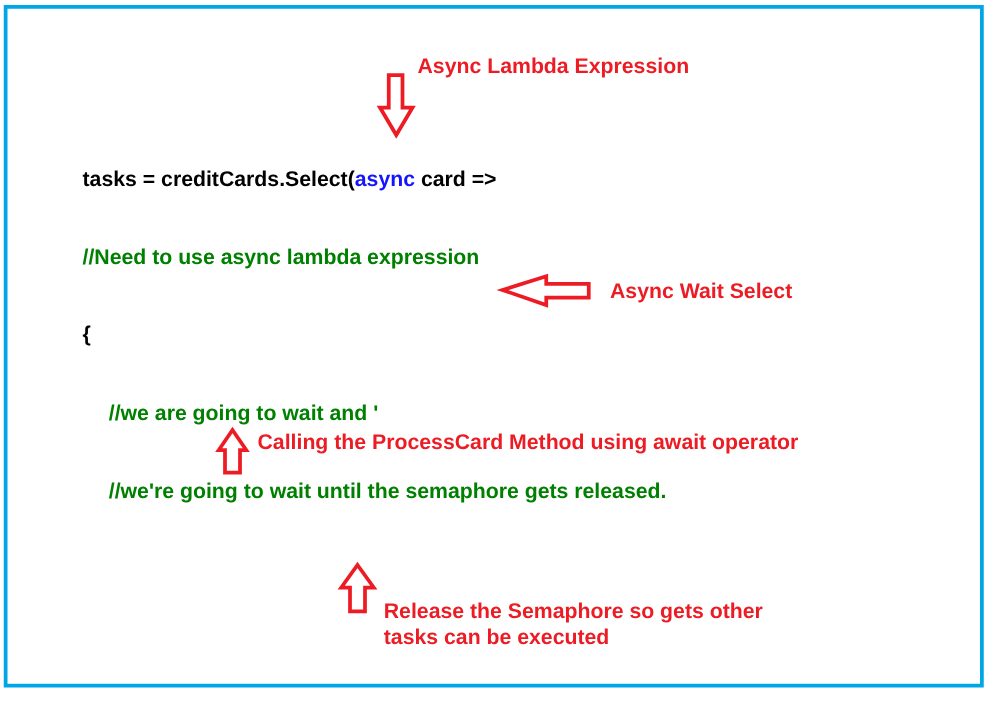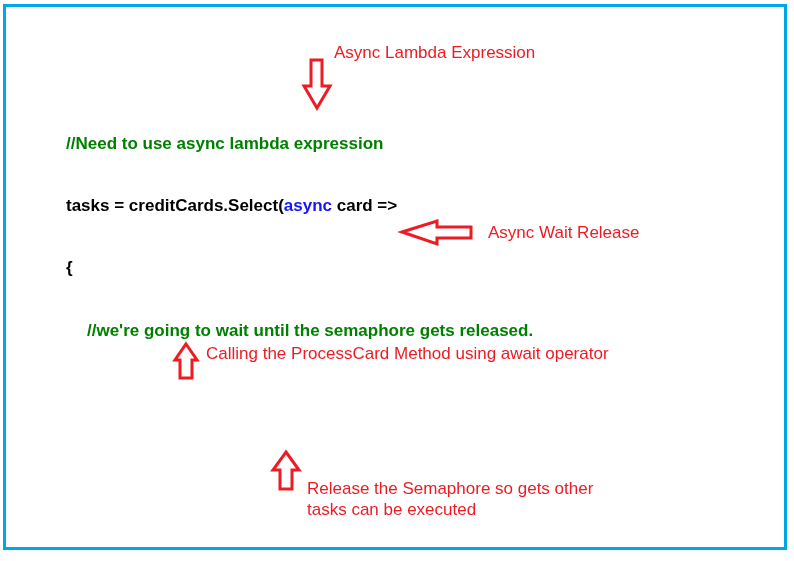--- a/index.html
+++ b/index.html
@@ -12,52 +12,53 @@
     position: absolute; left: 66px; top: 92px;
     font-family: "Liberation Sans", sans-serif; font-weight: bold; font-size: 17px;
     line-height: 20.8px; color: #000000; white-space: pre;
   }
   .line { height: 20.8px; display: block; }
   .ind1 { padding-left: 21px; }
   .cm { color: #008000; }
   .kw { color: #1414FF; }
   .tx { color: #000000; }
   .note {
-    position: absolute; font-family: "Liberation Sans", sans-serif; font-weight: normal;
+    position: absolute; font-family: "Liberation Sans", sans-serif; font-weight: bold;
     font-size: 17px; color: #ED1C24; white-space: pre; line-height: 20.8px;
   }
   svg.arrows { position: absolute; left: 0; top: 0; width: 794px; height: 561px; pointer-events: none; }
 </style>
 </head>
 <body>
 
 <div class="frame"></div>
 
 <div class="code">
+  <span class="line"><span class="tx">tasks = creditCards.Select(</span><span class="kw">async</span><span class="tx"> card =&gt;</span></span>
   <span class="line"><span class="cm">//Need to use async lambda expression</span></span>
-  <span class="line"><span class="tx">tasks = creditCards.Select(</span><span class="kw">async</span><span class="tx"> card =&gt;</span></span>
   <span class="line"><span class="tx">{</span></span>
+  <span class="line ind1"><span class="cm">//we are going to wait and '</span></span>
   <span class="line ind1"><span class="cm">//we're going to wait until the semaphore gets released.</span></span>
   
   
   
   
   
   
   
   
   
   
   
   
   
 </div>
 
 <div class="note" style="left:334px; top:43px;">Async Lambda Expression</div>
-<div class="note" style="left:488px; top:223px;">Async Wait Release</div>
+<div class="note" style="left:488px; top:223px;">Async Wait Select</div>
 <div class="note" style="left:206px; top:344px;">Calling the ProcessCard Method using await operator</div>
 <div class="note" style="left:307px; top:479px;">Release the Semaphore so gets other</div>
 <div class="note" style="left:307px; top:500px;text-align:right;">tasks can be executed</div>
 
 <svg class="arrows" viewBox="0 0 794 561">
   <polygon points="311,60 322,60 322,86 330,86 317,108 304,86 311,86" fill="#ffffff" stroke="#ED1C24" stroke-width="3" stroke-linejoin="miter"></polygon>
   <polygon points="402,232 437,221 437,227 471,227 471,238 437,238 437,244" fill="#ffffff" stroke="#ED1C24" stroke-width="3" stroke-linejoin="miter"></polygon>
   <polygon points="186,344 197,360 192,360 192,378 180,378 180,360 175,360" fill="#ffffff" stroke="#ED1C24" stroke-width="3" stroke-linejoin="miter"></polygon>
   <polygon points="286,452 299,470 292,470 292,489 280,489 280,470 273,470" fill="#ffffff" stroke="#ED1C24" stroke-width="3" stroke-linejoin="miter"></polygon>
 </svg>

